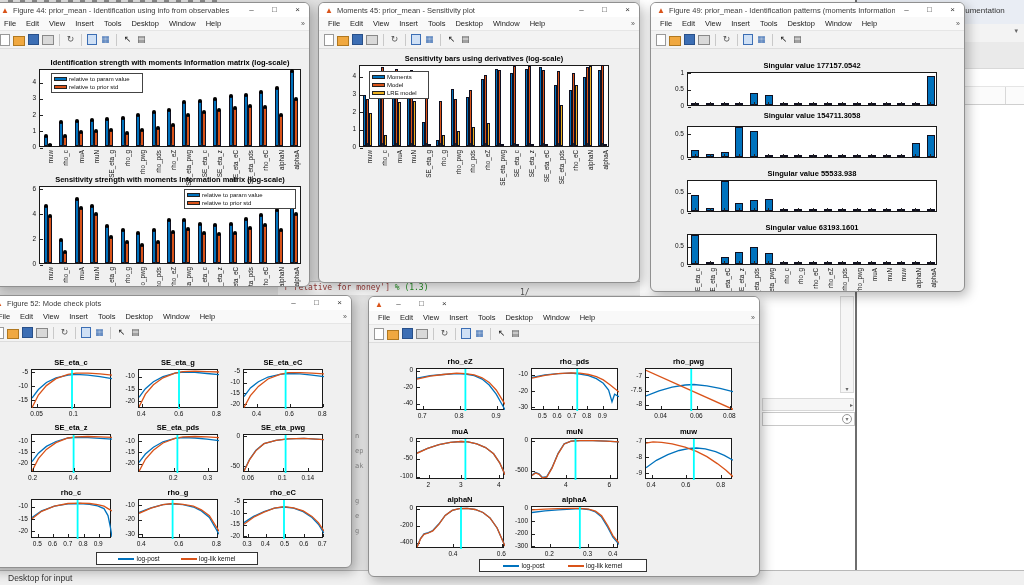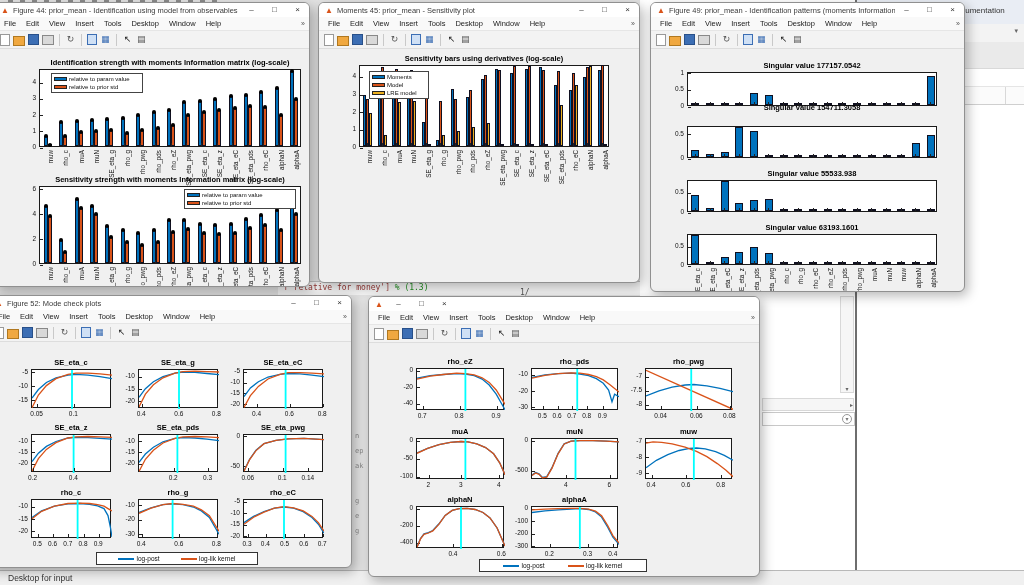--- a/index.html
+++ b/index.html
@@ -99,21 +99,21 @@
 </div>
 
 <div id="editorband">
   <div id="editorline"><span>r relative for money']</span><span class="cmt"> % (1.3)</span></div>
 </div>
 <div id="frag1">1/</div>
 
 <div class="win" id="fig44">
   <div class="tbar">
     <span class="wicon">▲</span>
-    <span class="wtitle">Figure 44: prior_mean - Identification using model from observables</span>
+    <span class="wtitle">Figure 44: prior_mean - Identification using info from observables</span>
     <span class="wbtns">
         <span class="wb">–</span>
         <span class="wb">□</span>
         <span class="wb">×</span>
       </span>
   </div>
   <div class="mbar">
       <span class="mi">File</span>
       <span class="mi">Edit</span>
       <span class="mi">View</span>
@@ -608,21 +608,21 @@
       <div class="tkv" style="left: 168.618px; bottom: 0px;"></div>
       <div class="tkv" style="left: 183.324px; bottom: 0px;"></div>
       <div class="tkv" style="left: 198.029px; bottom: 0px;"></div>
       <div class="tkv" style="left: 212.735px; bottom: 0px;"></div>
       <div class="tkv" style="left: 227.441px; bottom: 0px;"></div>
       <div class="tkv" style="left: 242.147px; bottom: 0px;"></div>
     </div>
     <div class="yt" style="left: 11px; top: 99px; width: 22px;">0</div>
     <div class="yt" style="left: 11px; top: 82.4951px; width: 22px;">0.5</div>
     <div class="yt" style="left: 11px; top: 65.9903px; width: 22px;">1</div>
-    <div class="ctitle" style="left: 31px; top: 100px; width: 260px;">Singular value 154711.3058</div>
+    <div class="ctitle" style="left: 31px; top: 108px; width: 260px;">Singular value 154711.3058</div>
     <div class="ax" style="left: 36px; top: 123px; width: 250px; height: 32px;">
       <div class="tkh" style="left: 0px; top: 31.5px;"></div>
       <div class="tkh" style="left: 0px; top: 7.25758px;"></div>
       <div class="bar" style="left: 3.35294px; bottom: 0px; width: 8px; height: 7.27273px; background: rgb(0, 114, 189);"></div>
       <div class="bar" style="left: 18.0588px; bottom: 0px; width: 8px; height: 3.39394px; background: rgb(0, 114, 189);"></div>
       <div class="bar" style="left: 32.7647px; bottom: 0px; width: 8px; height: 4.84848px; background: rgb(0, 114, 189);"></div>
       <div class="bar" style="left: 47.4706px; bottom: 0px; width: 8px; height: 30.0606px; background: rgb(0, 114, 189);"></div>
       <div class="bar" style="left: 62.1765px; bottom: 0px; width: 8px; height: 26.1818px; background: rgb(0, 114, 189);"></div>
       <div class="bar" style="left: 76.8824px; bottom: 0px; width: 8px; height: 0.5px; background: rgb(0, 114, 189);"></div>
       <div class="bar" style="left: 91.5882px; bottom: 0px; width: 8px; height: 0.969697px; background: rgb(0, 114, 189);"></div>

